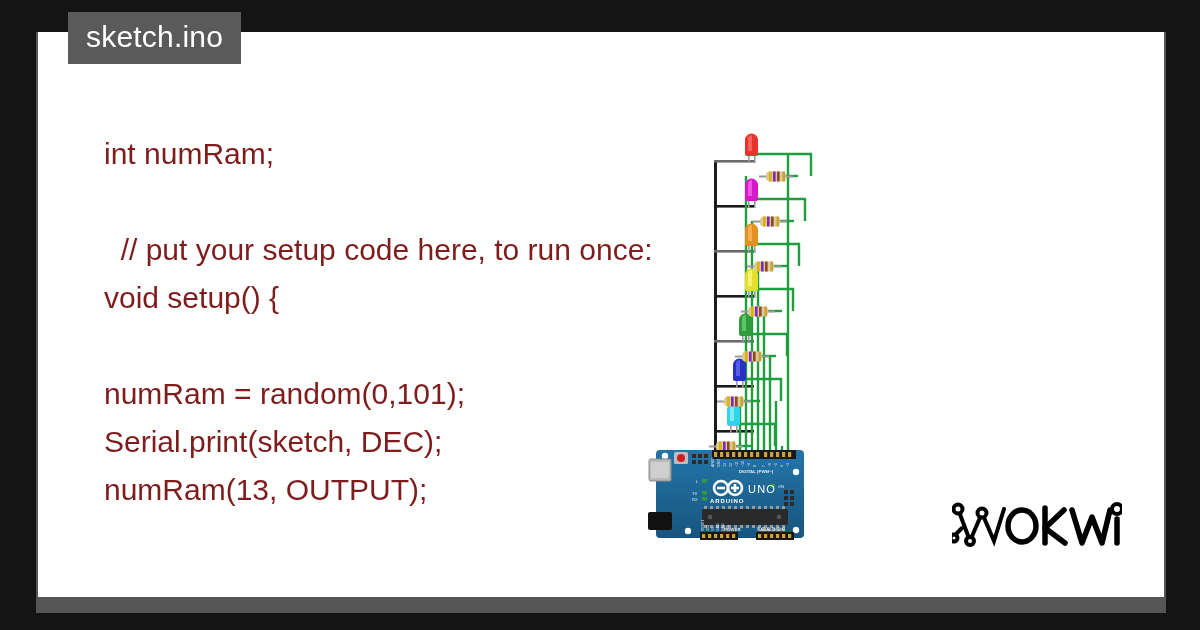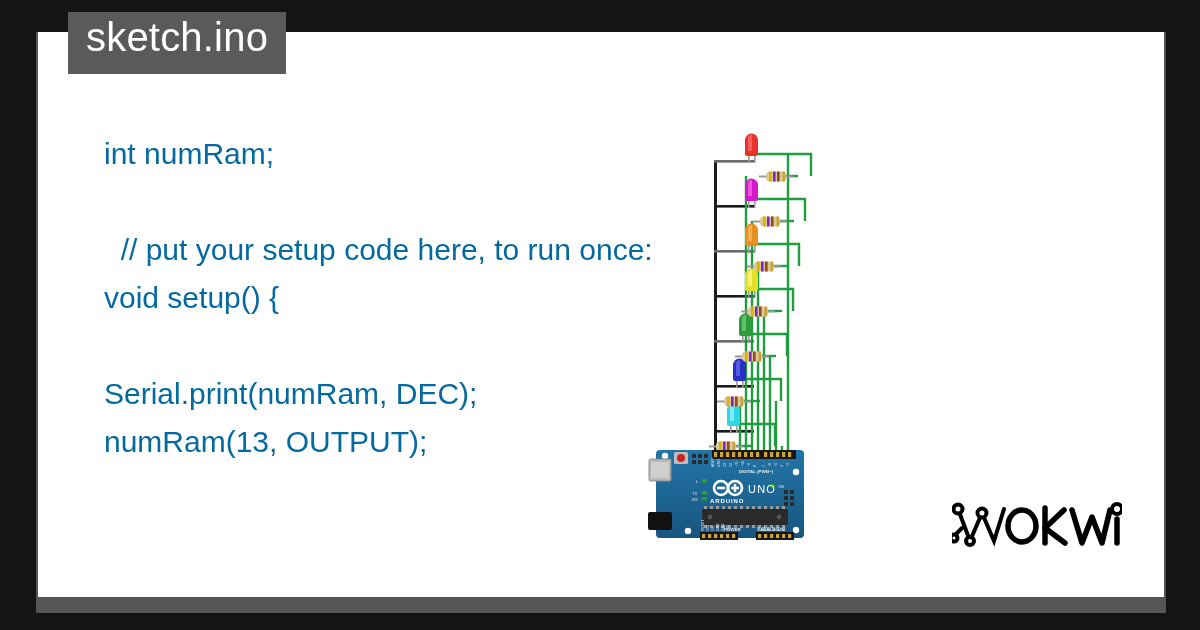--- a/index.html
+++ b/index.html
@@ -37,40 +37,40 @@
     height: 565px;
     background: #ffffff;
     overflow: hidden;
   }
 
   
   #file-tab {
     position: absolute;
     left: 68px;
     top: 12px;
-    padding: 8px 18px 20px 18px;
+    padding: 8px 18px 10px 18px;
     background: #5a5a5a;
     color: #ffffff;
-    font-size: 40px;
+    font-size: 30px;
     line-height: 34px;
     letter-spacing: 0.2px;
     z-index: 40;
     white-space: nowrap;
   }
 
   
   #code {
     position: absolute;
     left: 66px;
     top: 98px;
     width: 700px;
     z-index: 5;
   }
   .code-line {
-    color: #0369a1;
+    color: #7f1d1d;
     font-size: 30px;
     line-height: 48px;
     height: 48px;
     white-space: pre;
     font-family: "Liberation Sans", sans-serif;
   }
   .code-line.blank { color: transparent; }
 
   
   #circuit {
@@ -99,21 +99,22 @@
   <div id="card-shadow"></div>
 
   <div id="card">
 
     <div id="code">
       <div class="code-line">int numRam;</div>
       <div class="code-line blank"></div>
       <div class="code-line">  // put your setup code here, to run once:</div>
       <div class="code-line">void setup() {</div>
       <div class="code-line blank"></div>
-      <div class="code-line">Serial.print(numRam, DEC);</div>
+      <div class="code-line">numRam = random(0,101);</div>
+      <div class="code-line">Serial.print(sketch, DEC);</div>
       <div class="code-line">numRam(13, OUTPUT);</div>
 
     </div>
 
     <div id="circuit">
       <svg width="200" height="430" viewBox="0 0 200 430" xmlns="http://www.w3.org/2000/svg">
 
         <defs>
           <linearGradient id="boardGrad" x1="0" y1="0" x2="0" y2="1">
             <stop offset="0%" stop-color="#2375a8"></stop>

